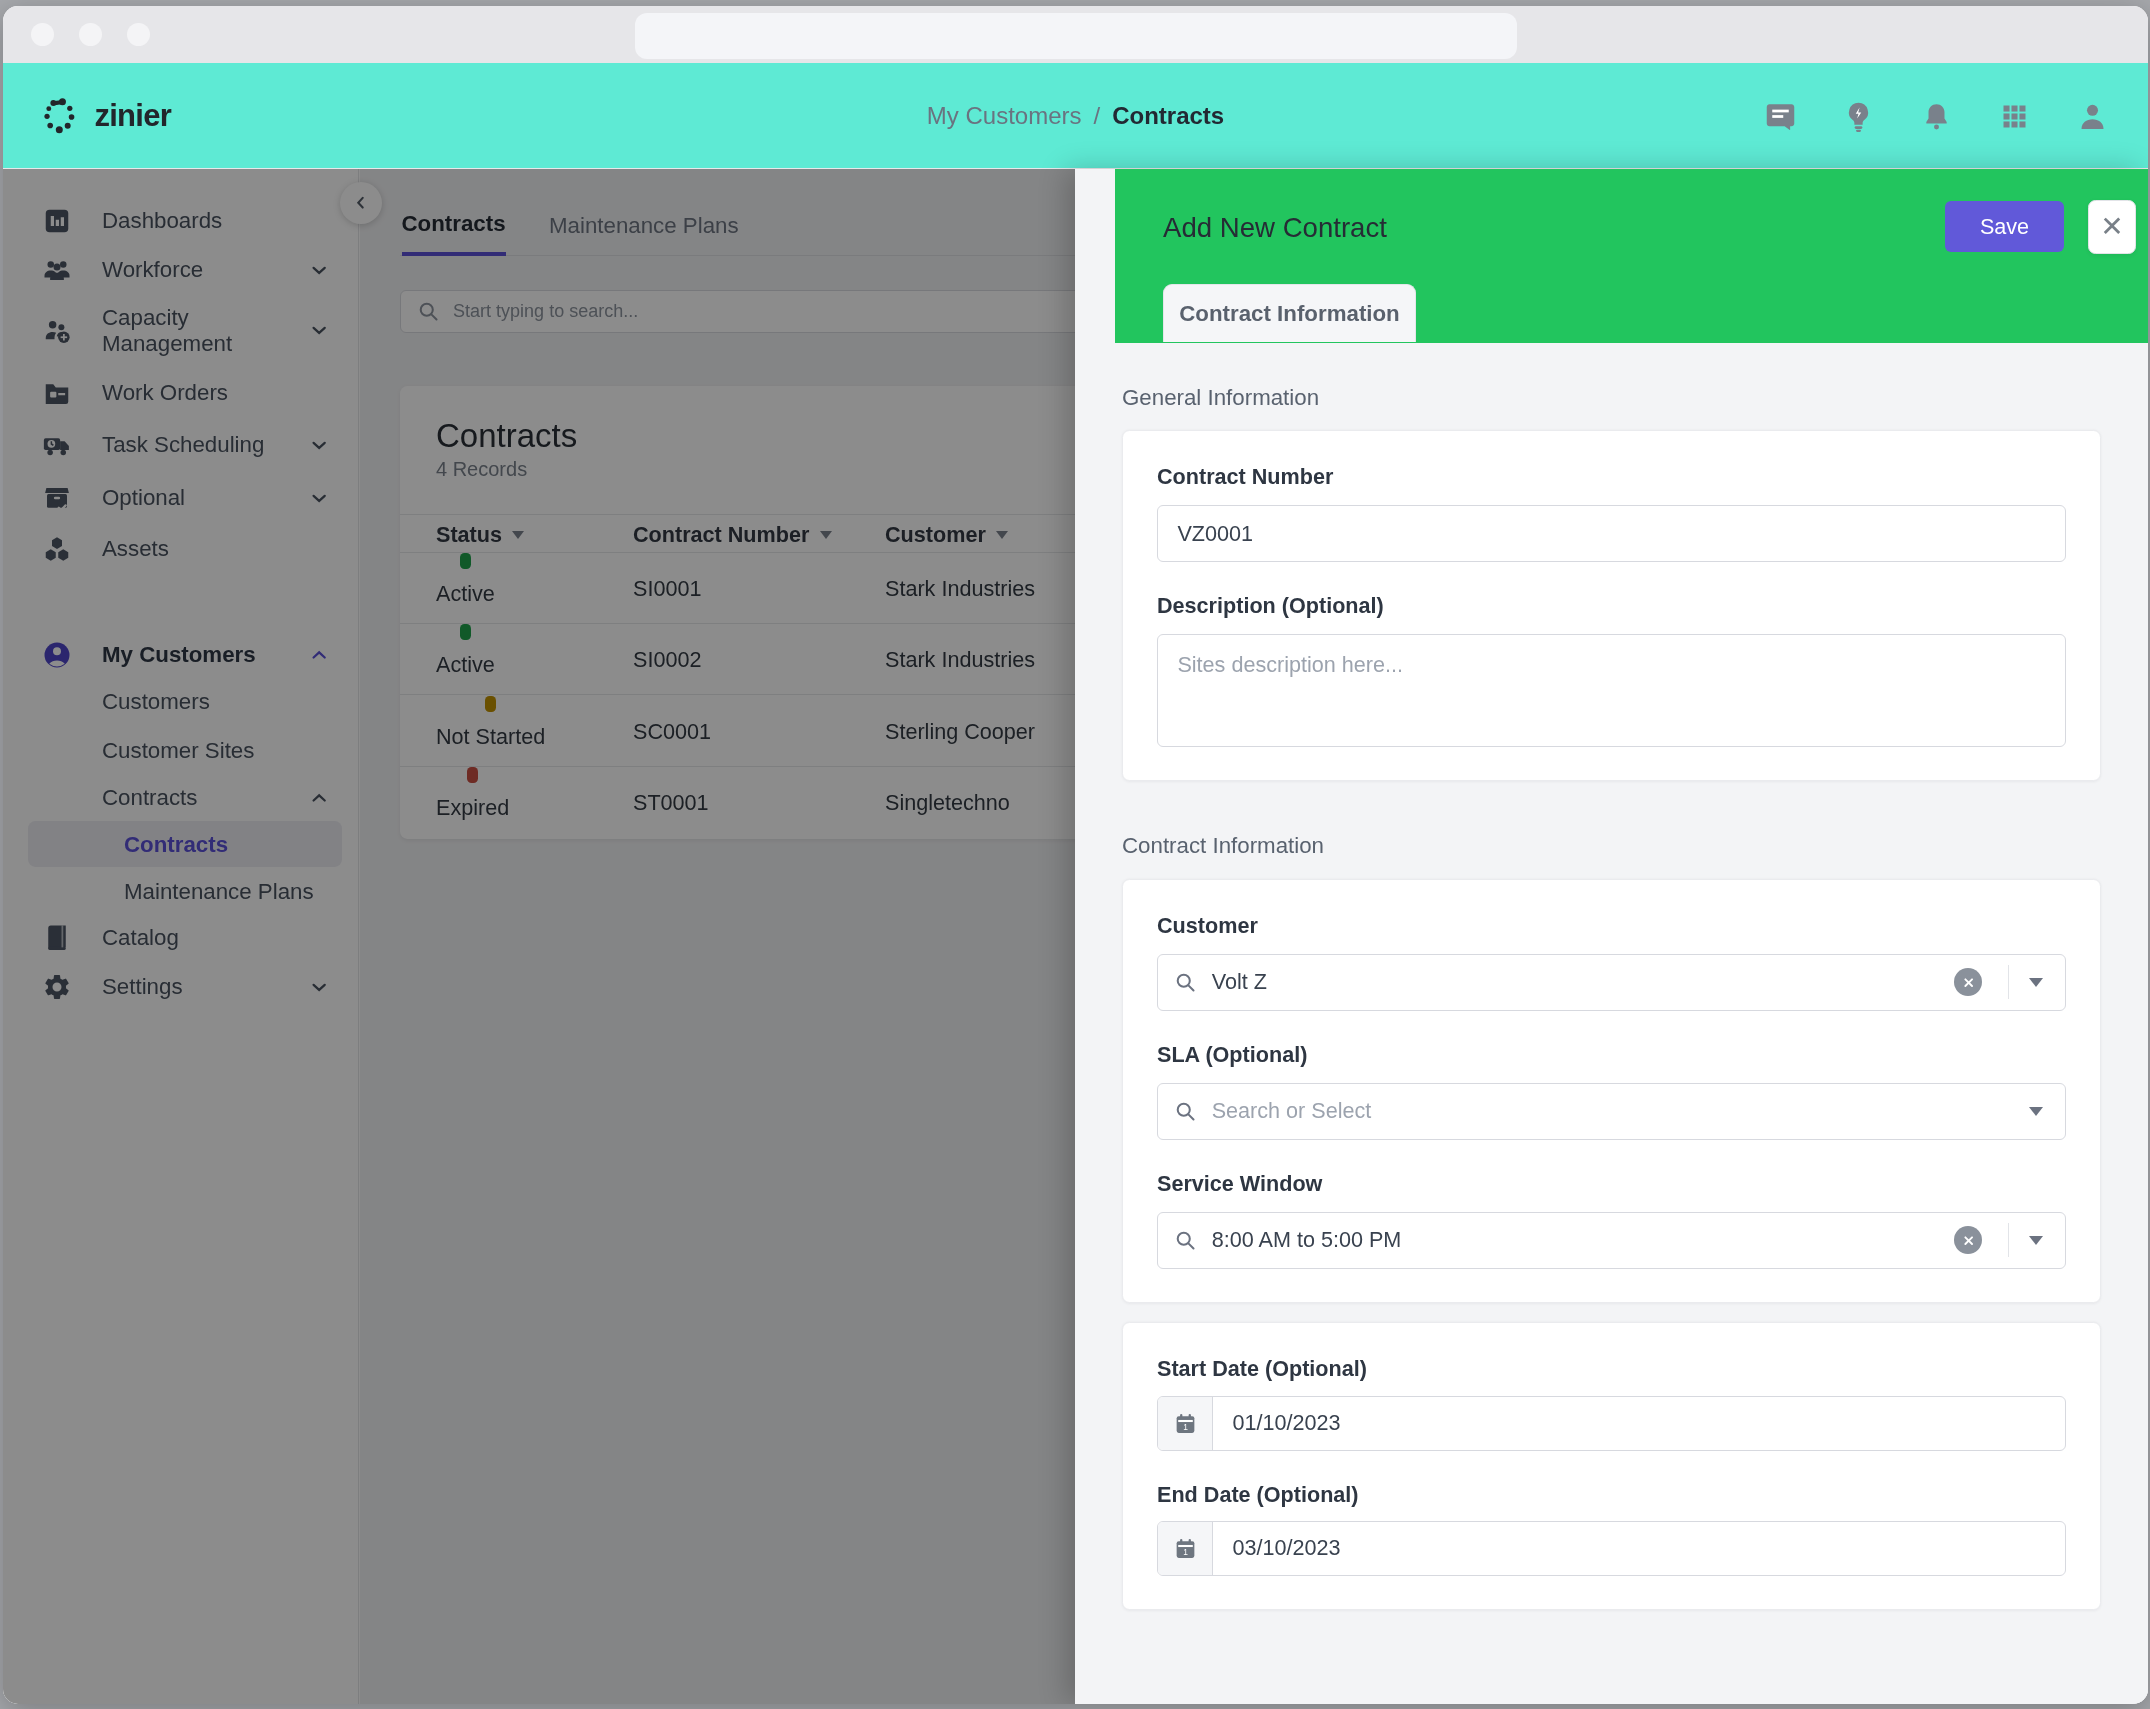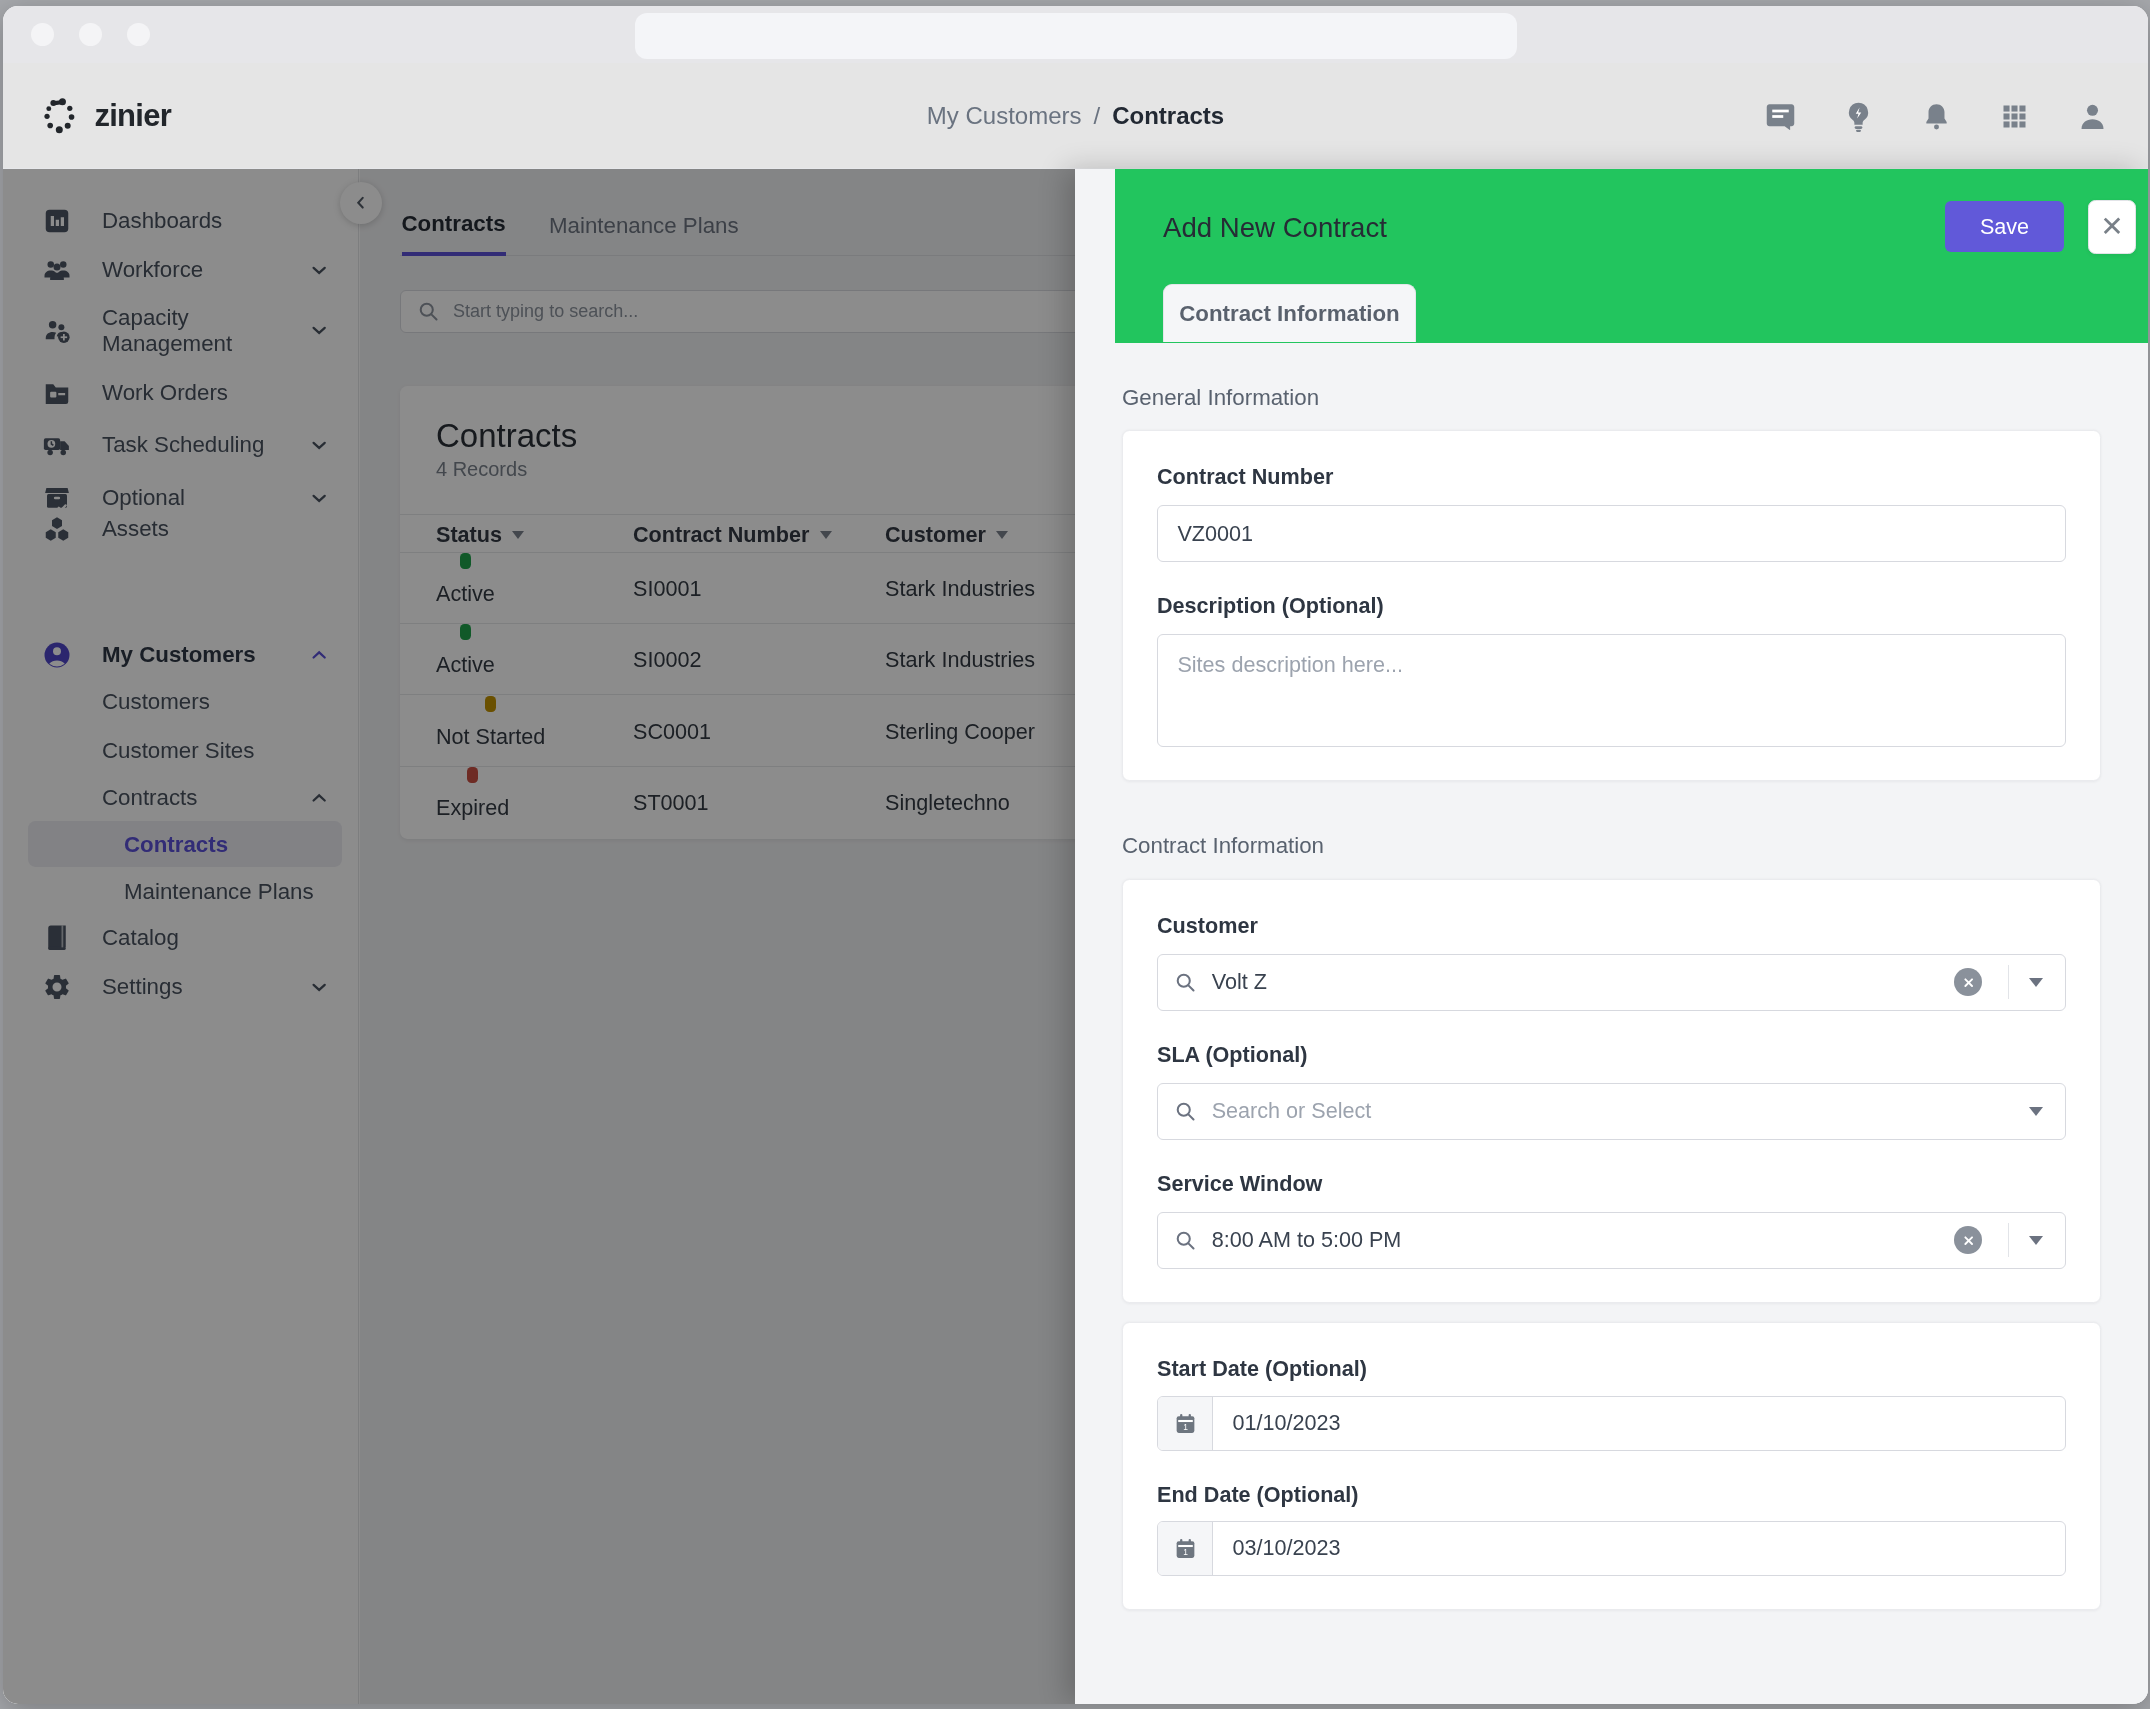--- a/index.html
+++ b/index.html
@@ -7,21 +7,21 @@
   body { background:#a6a8ac; font-family:"Liberation Sans", sans-serif; position:relative; }
   .window { position:absolute; left:3px; top:6px; width:2145px; height:1698px; background:#fff; border-radius:15px; overflow:hidden; box-shadow:0 7.4px 30px rgba(0,0,0,.25); }
 
   
   .titlebar { position:absolute; left:0; top:0; width:100%; height:57px; background:#e6e6e9; }
   .tl { position:absolute; top:17px; width:23px; height:23px; border-radius:50%; background:#f4f4f6; }
   .tl.c1{ left:27.6px; } .tl.c2{ left:76px; } .tl.c3{ left:124px; }
   .urlbar { position:absolute; left:50%; transform:translateX(-50%); top:7.4px; width:882px; height:46px; border-radius:12px; background:#f4f5f8; }
 
   
-  .appheader { position:absolute; left:0; top:57px; width:100%; height:106px; background:#e5e5e5; border-bottom:1.5px solid #e7e8eb; }
+  .appheader { position:absolute; left:0; top:57px; width:100%; height:106px; background:#5eead4; border-bottom:1.5px solid #e7e8eb; }
   .logo { position:absolute; left:36px; top:0; height:106px; display:flex; align-items:center; gap:13.4px; }
   .logo-text { font-size:31px; font-weight:700; color:#22262b; letter-spacing:-0.7px; }
   .breadcrumb { position:absolute; left:50%; top:0; transform:translateX(-50%); height:106px; display:flex; align-items:center; gap:12px; font-size:24px; }
   .breadcrumb .parent { color:#6a7380; }
   .breadcrumb .sep { color:#6a7380; }
   .breadcrumb .current { color:#222933; font-weight:700; }
   .hicons { position:absolute; right:39px; top:0; height:106px; display:flex; align-items:center; gap:45px; }
   .hicon { width:33px; height:33px; color:#79818b; cursor:pointer; }
   .hicon svg { width:100%; height:100%; }
 
@@ -252,21 +252,21 @@
             <rect x="4" y="8.8" width="16" height="11" rx="1.2"></rect>
             <rect x="9.5" y="11" width="5" height="2" rx="1" fill="#fff"></rect>
             <path d="M13.4 19.8l1.9 1.9 3.6-3.8" stroke="#fff" stroke-width="1.8" fill="none" stroke-linecap="round"></path>
           </svg></span>
       <span class="slabel">Optional</span>
       <span class="schev"><svg viewBox="0 0 24 24" fill="none" stroke="currentColor" stroke-width="2.4" stroke-linecap="round">
             <polyline points="6,9.5 12,15 18,9.5"></polyline>
           </svg></span>
     </div>
 
-    <div class="srow" style="top:339px">
+    <div class="srow" style="top:359px">
       <span class="sicon"><svg viewBox="0 0 24 24" fill="currentColor">
             <path d="M12 2.5 16 5v4.5l-4 2.4-4-2.4V5z"></path>
             <path d="M7 12.2 11 14.6V19l-4 2.4L3 19v-4.4z"></path>
             <path d="M17 12.2 21 14.6V19l-4 2.4L13 19v-4.4z"></path>
           </svg></span>
       <span class="slabel">Assets</span>
     </div>
 
     <div class="srow" style="top:465px">
       <span class="sicon my-cust-icon"><svg viewBox="0 0 24 24" fill="currentColor">

